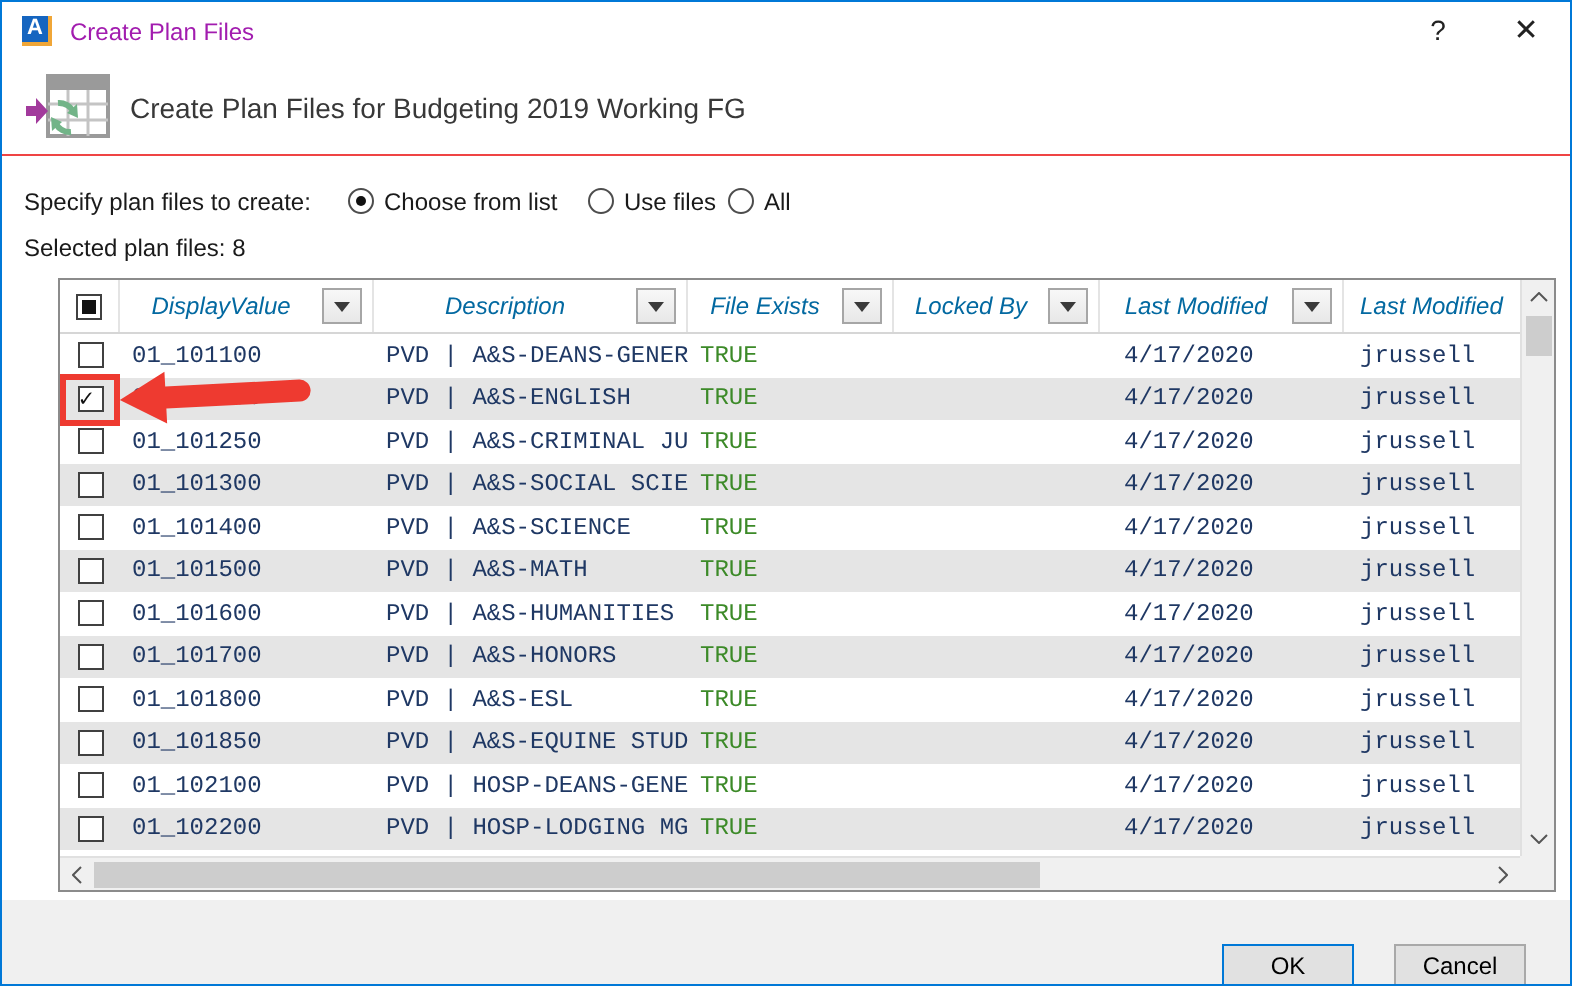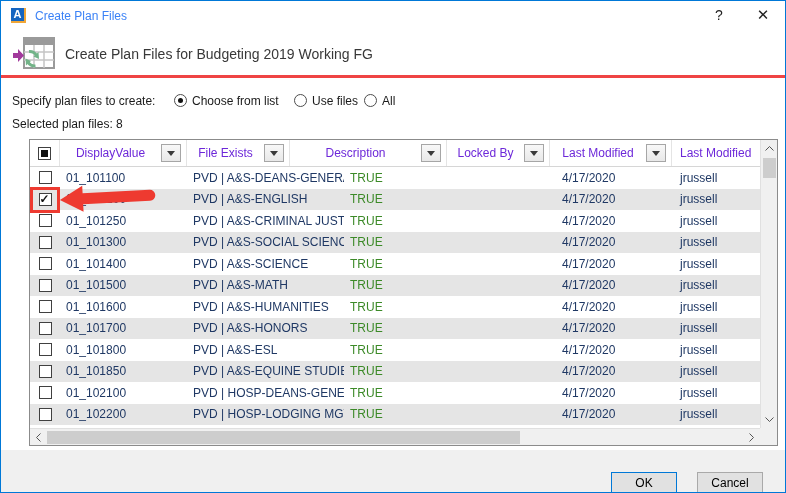--- a/index.html
+++ b/index.html
@@ -5,57 +5,57 @@
   * { margin:0; padding:0; box-sizing:border-box; }
   body { font-family:"Liberation Sans", sans-serif; background:#fff; }
   .dialog { position:relative; width:786px; height:493px; background:#fff;
             border:1px solid #0078d7; overflow:hidden; font-size:12px; color:#1a1a1a; }
 
   
   .titlebar { position:absolute; left:0; top:0; right:0; height:30px; background:#fff; }
   .app-icon { position:absolute; left:10px; top:7px; width:15px; height:15px; background:#1565c0;
               border-right:2px solid #f0a637; border-bottom:2px solid #f0a637;
               color:#fff; font-weight:bold; font-size:11px; line-height:13px; text-align:center; }
-  .win-title { position:absolute; left:34px; top:8px; font-size:12px; color:#3b82f6; }
+  .win-title { position:absolute; left:34px; top:8px; font-size:12px; color:#a21caf; }
   .help-btn { position:absolute; left:707px; top:6px; width:22px; height:18px; text-align:center;
               font-size:14px; color:#222; cursor:default; }
   .close-btn { position:absolute; left:749px; top:5px; width:26px; height:20px; text-align:center;
                font-size:15px; color:#222; cursor:default; }
 
   
-  .heading-row { position:absolute; left:0; top:30px; right:0; height:47px; border-bottom:3px solid #ef4444; }
+  .heading-row { position:absolute; left:0; top:30px; right:0; height:47px; border-bottom:1px solid #ef4444; }
   .plan-icon { position:absolute; left:11px; top:4px; }
   .heading-text { position:absolute; left:64px; top:15px; font-size:14px; color:#383838; }
 
   
   .spec-label { position:absolute; left:11px; top:93px; font-size:12px; }
   .radio { position:absolute; width:13px; height:13px; border:1px solid #4d4d4d; border-radius:50%;
            background:#fff; top:93px; }
   .radio.on::after { content:""; position:absolute; left:3px; top:3px; width:5px; height:5px;
                      border-radius:50%; background:#111; }
   .radio-label { position:absolute; top:93px; font-size:12px; }
   .sel-count { position:absolute; left:11px; top:116px; font-size:12px; }
 
   
   .grid { position:absolute; left:28px; top:138px; width:749px; height:307px;
           border:1px solid #8b8b8b; background:#fff; }
   .grid-header { position:absolute; left:0; top:0; width:730px; height:27px; display:flex;
                  border-bottom:1px solid #d6d6d6; background:#fff; }
   .hcell { display:flex; align-items:center; border-right:1px solid #e4e4e4; overflow:hidden; }
-  .hcell .hlabel { flex:1; text-align:center; color:#6d28d9; white-space:nowrap; }
+  .hcell .hlabel { flex:1; text-align:center; color:#0369a1; white-space:nowrap;font-style:italic; }
   .hcell.last .hlabel { text-align:left; padding-left:8px; }
   .filter-btn { width:20px; height:18px; margin-right:5px; flex:0 0 auto;
                 background:linear-gradient(#f8f8f8,#e8e8e8); border:1px solid #a6a6a6;
                 display:flex; align-items:center; justify-content:center; }
   .filter-btn svg { display:block; }
   .c0{width:30px; justify-content:center;} .c1{width:127px;} .c2{width:157px;}
   .c3{width:103px;} .c4{width:103px;} .c5{width:122px;} .c6{width:88px; border-right:none;}
 
   .grid-body { position:absolute; left:0; top:27px; width:730px; height:261px; overflow:hidden; }
-  .row { display:flex; height:21.5px; align-items:flex-start; background:#fff; }
+  .row { display:flex; height:21.5px; align-items:flex-start; background:#fff;font-family:Liberation Mono, monospace; }
   .row.stripe { background:#e5e5e5; }
   .cell { overflow:hidden; white-space:nowrap; display:flex; align-items:center; height:100%; }
   .cell.c1{ padding-left:6px; color:#1f3864; }
   .cell.c2{ padding-left:6px; color:#1f3864; }
   .cell.c3{ padding-left:6px; color:#3c8a28; }
   .cell.c4{ padding-left:6px; color:#1f3864; }
   .cell.c5{ padding-left:12px; color:#1f3864; }
   .cell.c6{ padding-left:8px; color:#1f3864; }
 
   .checkbox { width:13px; height:13px; border:1px solid #404040; background:#fff; position:relative; }
@@ -136,30 +136,30 @@
         <span class="checkbox indet"></span>
       </div>
       <div class="hcell c1">
         <span class="hlabel">DisplayValue</span>
         <span class="filter-btn">
           <svg width="8" height="5">
               <polygon points="0,0 8,0 4,5" fill="#3a3a3a"></polygon>
             </svg>
         </span>
       </div>
+      <div class="hcell c2">
+        <span class="hlabel">Description</span>
+        <span class="filter-btn">
+          <svg width="8" height="5">
+              <polygon points="0,0 8,0 4,5" fill="#3a3a3a"></polygon>
+            </svg>
+        </span>
+      </div>
       <div class="hcell c3">
         <span class="hlabel">File Exists</span>
-        <span class="filter-btn">
-          <svg width="8" height="5">
-              <polygon points="0,0 8,0 4,5" fill="#3a3a3a"></polygon>
-            </svg>
-        </span>
-      </div>
-      <div class="hcell c2">
-        <span class="hlabel">Description</span>
         <span class="filter-btn">
           <svg width="8" height="5">
               <polygon points="0,0 8,0 4,5" fill="#3a3a3a"></polygon>
             </svg>
         </span>
       </div>
       <div class="hcell c4">
         <span class="hlabel">Locked By</span>
         <span class="filter-btn">
           <svg width="8" height="5">

